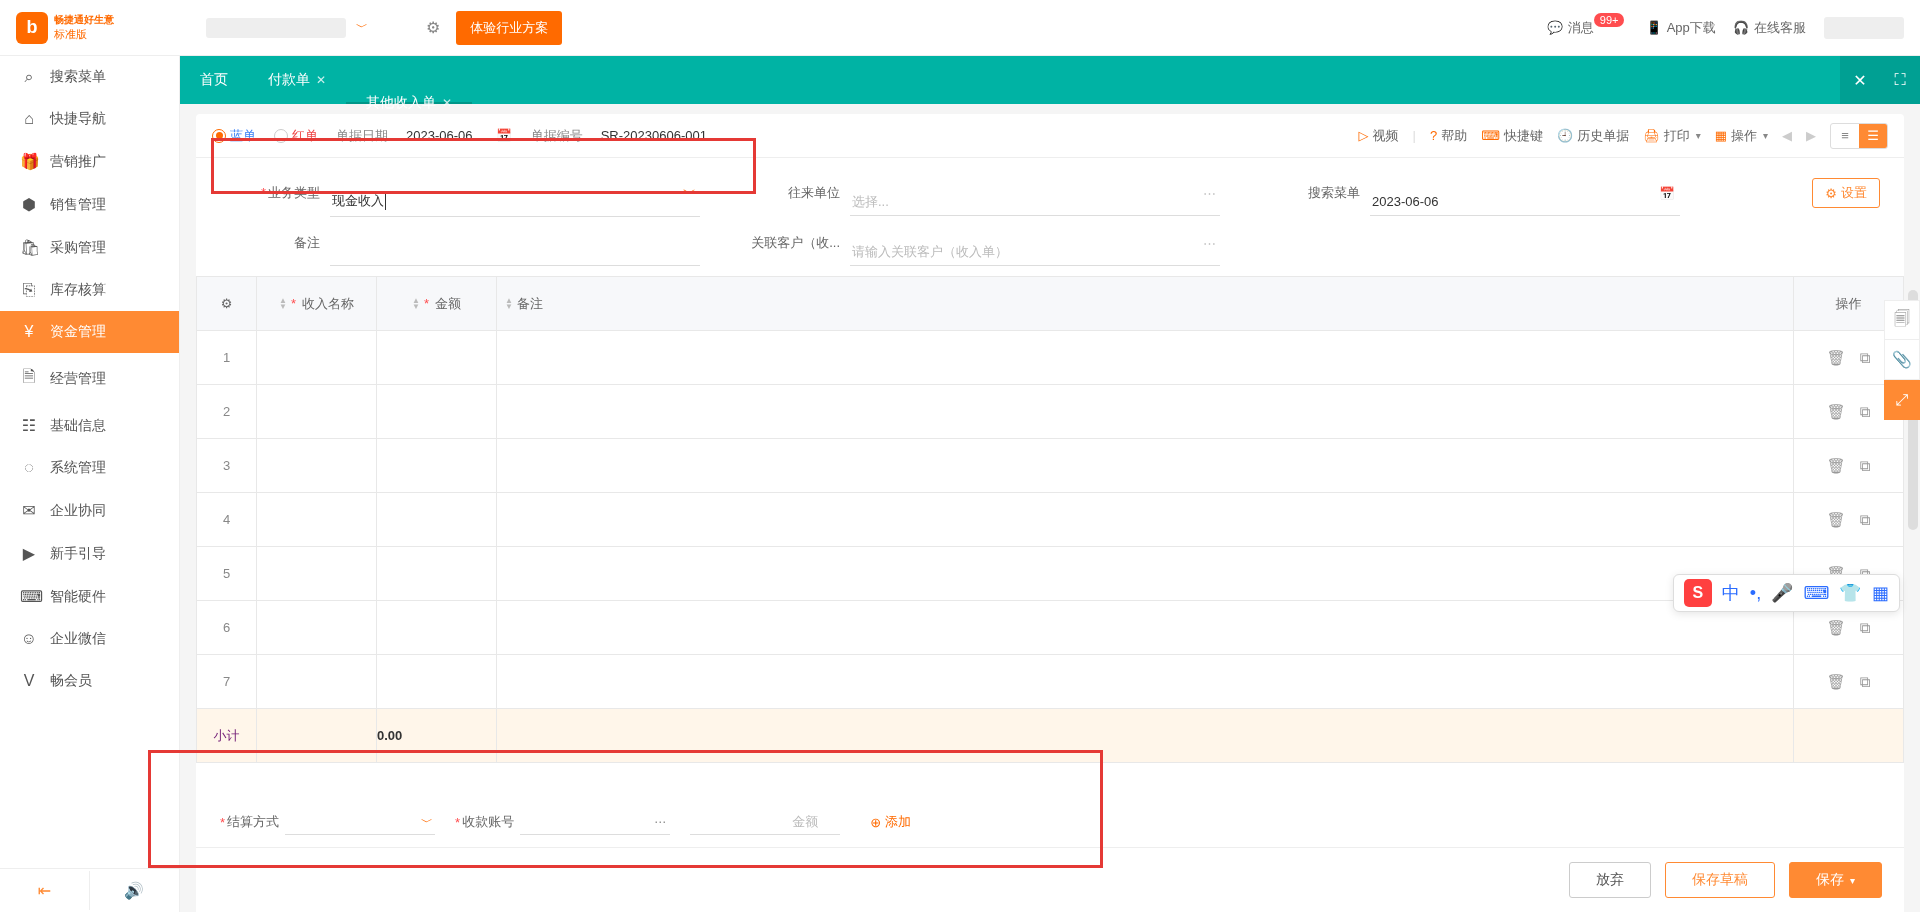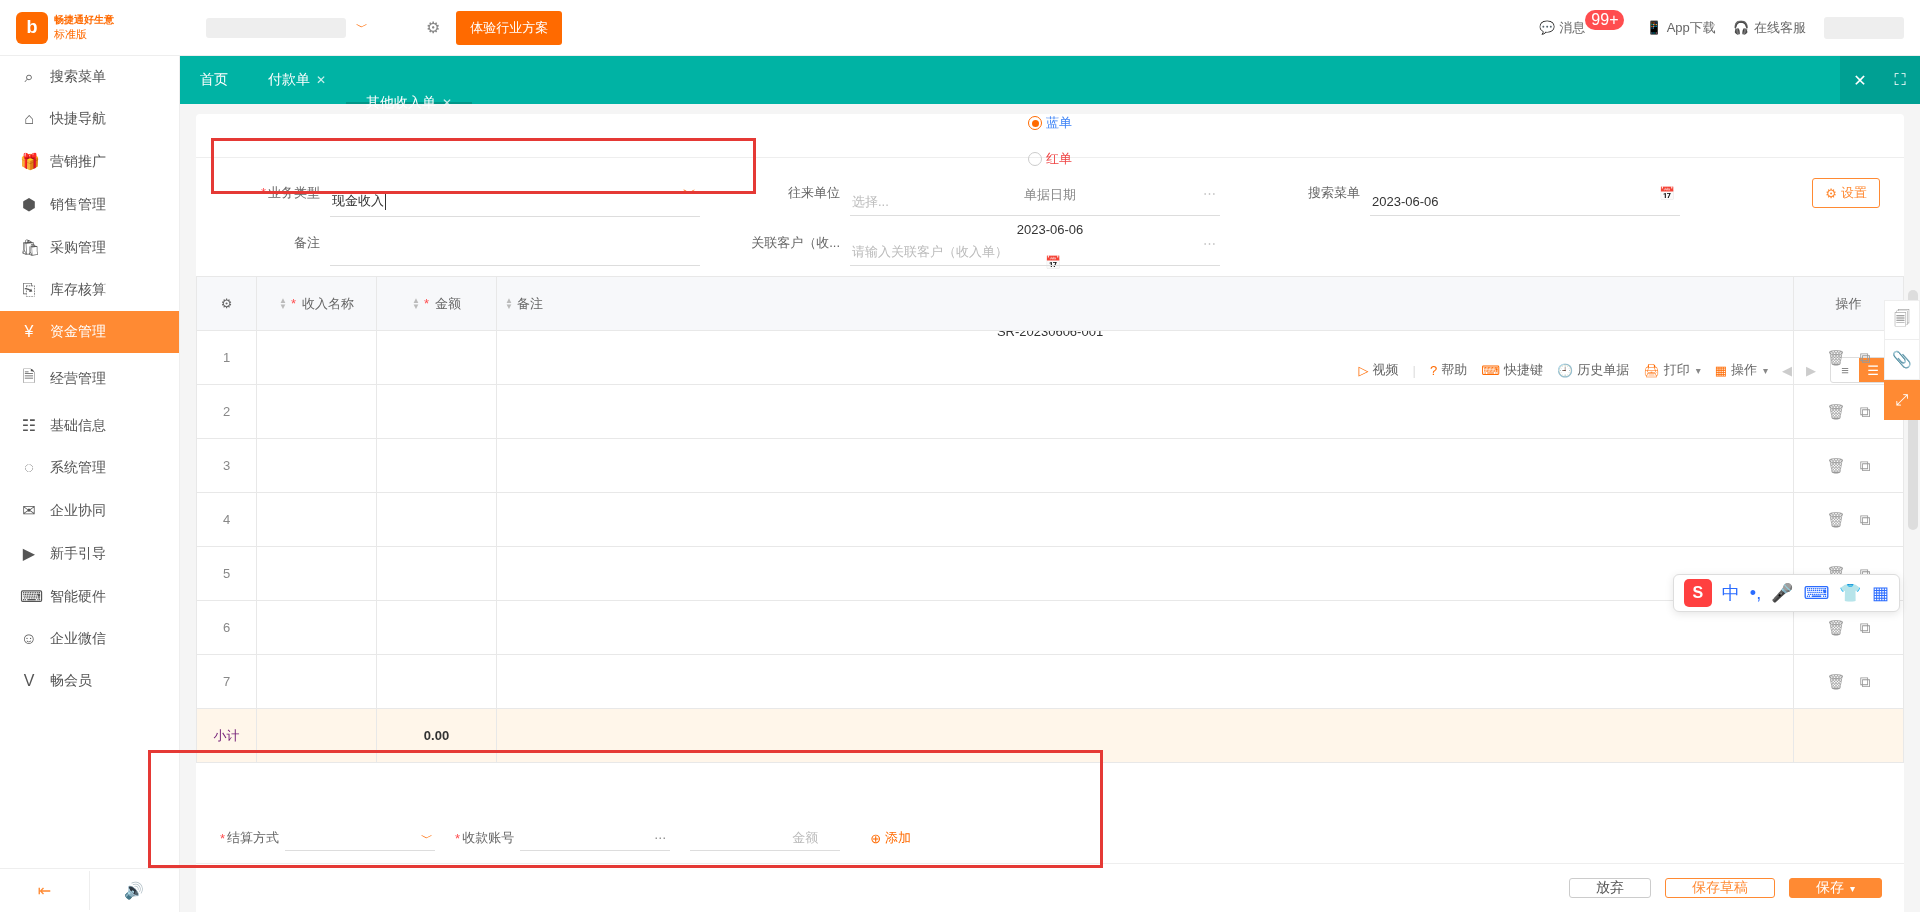--- a/index.html
+++ b/index.html
@@ -11,21 +11,21 @@
 .logo-icon { width:32px; height:32px; background:#ff6a00; border-radius:6px; display:flex; align-items:center; justify-content:center; color:#fff; font-weight:bold; font-size:18px; margin-right:6px; }
 .logo-text { font-size:10px; color:#ff6a00; font-weight:600; }
 .logo-sub { font-size:11px; color:#ff6a00; }
 .company-sel { display:flex; align-items:center; color:#999; margin-left:20px; min-width:200px; }
 .company-blur { background:#eee; width:140px; height:20px; border-radius:3px; }
 .chev-down { color:#ff6a00; margin-left:10px; font-size:12px; }
 .gear { margin-left:20px; color:#888; font-size:16px; cursor:pointer; }
 .try-btn { margin-left:16px; background:#ff6a00; color:#fff; padding:8px 14px; border-radius:3px; cursor:pointer; font-size:13px; }
 .header-right { margin-left:auto; display:flex; align-items:center; gap:18px; }
 .hr-item { display:flex; align-items:center; gap:4px; color:#666; cursor:pointer; font-size:13px; }
-.badge { background:#ff4d4f; color:#fff; border-radius:10px; padding:1px 6px; font-size:16px; position:relative; top:-8px; left:-4px; }
+.badge { background:#ff4d4f; color:#fff; border-radius:10px; padding:1px 6px; font-size:11px; position:relative; top:-8px; left:-4px; }
 .user-blur { background:#eee; width:80px; height:22px; border-radius:3px; }
 
 
 .sidebar { position:absolute; left:0; top:56px; bottom:0; width:180px; background:#fff; border-right:1px solid #eee; }
 .side-item { display:flex; align-items:center; padding:12px 20px; color:#555; cursor:pointer; font-size:14px; gap:12px; }
 .side-item.active { background:#ff8a33; color:#fff; }
 .side-icon { width:18px; font-size:16px; text-align:center; }
 .side-bottom { position:absolute; bottom:0; left:0; right:0; height:44px; display:flex; align-items:center; border-top:1px solid #eee; }
 .sb-btn { flex:1; text-align:center; color:#ff8a33; cursor:pointer; font-size:16px; padding:10px 0; }
 .sb-btn + .sb-btn { border-left:1px solid #eee; }
@@ -37,21 +37,21 @@
 .tab-close { font-size:12px; opacity:.8; }
 .tabs-right { margin-left:auto; display:flex; align-items:center; }
 .tb-icon { width:40px; height:48px; display:flex; align-items:center; justify-content:center; color:#fff; cursor:pointer; font-size:16px; }
 .tb-icon.dark { background:rgba(0,0,0,.1); }
 
 
 .content { position:absolute; left:180px; right:0; top:104px; bottom:0; padding:10px 16px 0 16px; overflow:hidden; }
 .card { background:#fff; height:100%; display:flex; flex-direction:column; border-radius:4px 4px 0 0; }
 
 
-.doc-head { height:44px; display:flex; align-items:center; padding:0 16px; border-bottom:1px solid #eee; gap:18px; font-size:13px;flex-direction:column; }
+.doc-head { height:44px; display:flex; align-items:center; padding:0 16px; border-bottom:1px solid #eee; gap:18px; font-size:13px; }
 .radio-wrap { display:flex; align-items:center; gap:4px; }
 .radio-dot { width:14px; height:14px; border-radius:50%; border:1px solid #ccc; display:inline-flex; align-items:center; justify-content:center; }
 .radio-dot.checked { border-color:#ff6a00; }
 .radio-dot.checked::after { content:""; width:7px; height:7px; border-radius:50%; background:#ff6a00; }
 .radio-lbl.blue { color:#3b82f6; }
 .radio-lbl.red { color:#ef4444; }
 .hd-label { color:#888; }
 .hd-val { color:#333; }
 .cal-icon { color:#ff6a00; margin-left:6px; }
 .doc-head-right { margin-left:auto; display:flex; align-items:center; gap:14px; color:#666; }
@@ -98,21 +98,21 @@
 .settle-group { display:flex; align-items:center; position:relative; }
 .sg-label { color:#666; margin-right:6px; }
 .sg-input { width:150px; border:none; border-bottom:1px solid #ddd; padding:5px 22px 5px 2px; outline:none; font-size:13px; }
 .sg-input::placeholder { color:#bbb; }
 .sg-suffix { position:absolute; right:2px; color:#ff6a00; cursor:pointer; font-size:12px; }
 .sg-suffix.dots { color:#888; letter-spacing:2px; }
 .add-btn { color:#ff6a00; cursor:pointer; display:flex; align-items:center; gap:4px; margin-left:10px; }
 
 
 .card-footer { border-top:1px solid #eee; padding:14px 22px; display:flex; justify-content:flex-end; gap:14px; background:#fff; }
-.btn { padding:0 26px; border-radius:3px; cursor:pointer; font-size:14px; border:1px solid #ccc; background:#fff; color:#555; }
+.btn { padding:8px 26px; border-radius:3px; cursor:pointer; font-size:14px; border:1px solid #ccc; background:#fff; color:#555; }
 .btn.outline-orange { border-color:#ff8a33; color:#ff8a33; }
 .btn.solid-orange { background:#ff8a33; color:#fff; border-color:#ff8a33; display:flex; align-items:center; gap:6px; }
 
 
 .right-tools { position:absolute; right:0; top:300px; width:36px; display:flex; flex-direction:column; z-index:60; }
 .rt-item { width:36px; height:40px; background:#fff; border:1px solid #eee; display:flex; align-items:center; justify-content:center; color:#888; cursor:pointer; font-size:16px; }
 .rt-item + .rt-item { border-top:none; }
 .rt-item.orange { background:#ff8a33; color:#fff; border-color:#ff8a33; }
 
 
@@ -449,21 +449,21 @@
               <td class="col-ops">
                 <div class="ops-icons">
                   <span>🗑</span>
                   <span>⧉</span>
                 </div>
               </td>
             </tr>
             <tr class="subtotal">
               <td class="col-sn">小计</td>
               <td></td>
-              <td style="text-align:center;font-weight:600">0.00</td>
+              <td style="text-align:left;font-weight:600">0.00</td>
               <td></td>
               <td class="col-ops"></td>
             </tr>
           </tbody>
       </table>
     </div>
 
     <div class="settle-row">
       <div class="settle-group">
         <span class="req">*</span>

